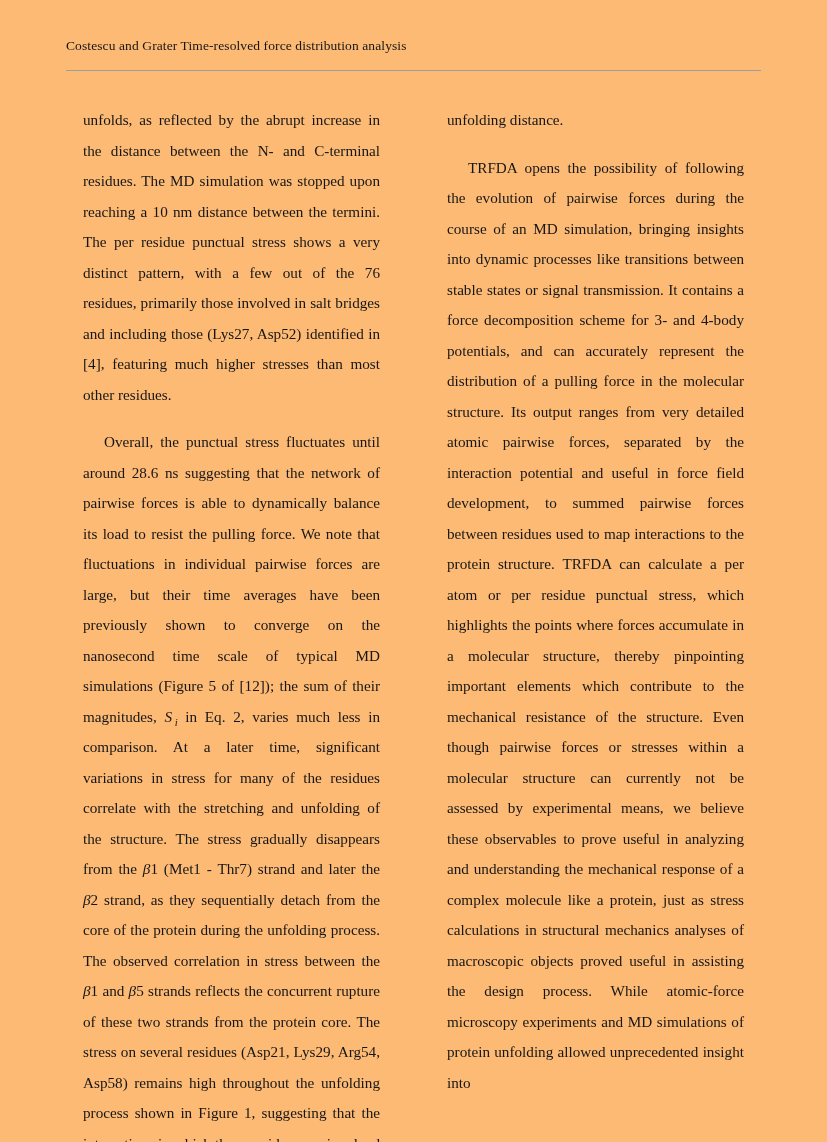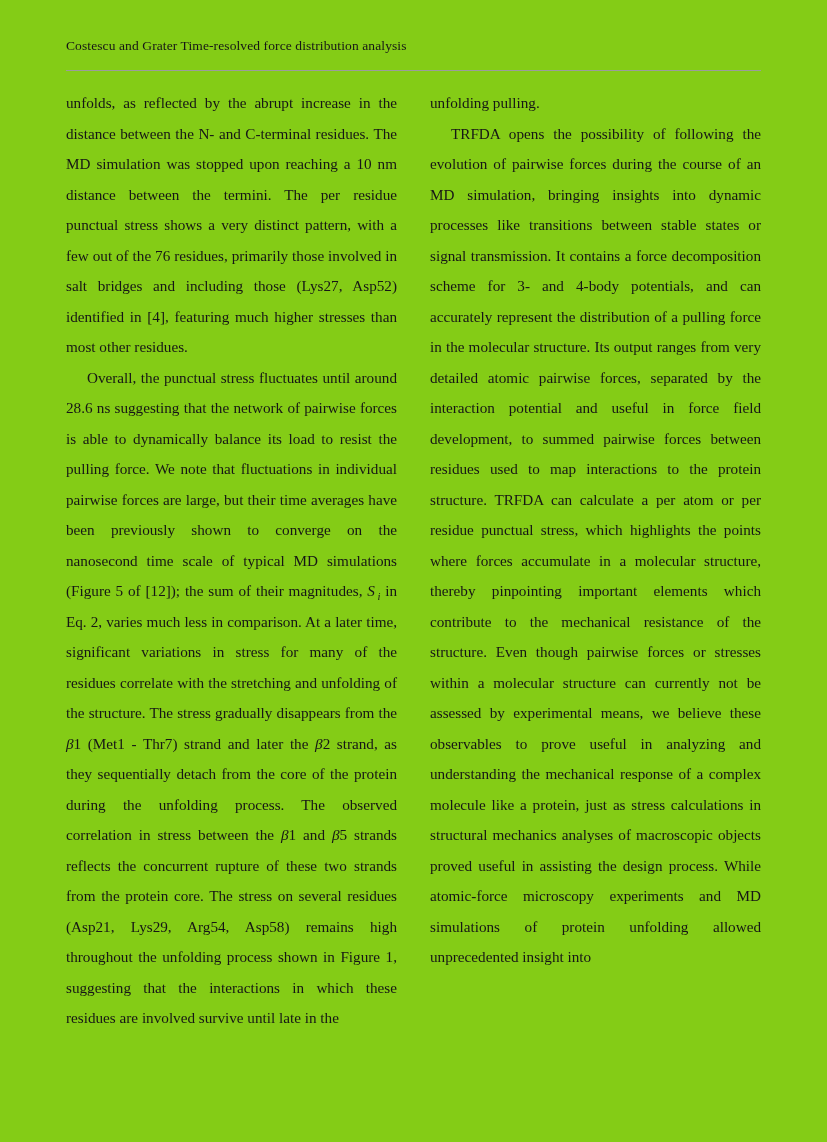--- a/index.html
+++ b/index.html
@@ -4,21 +4,21 @@
 <style>
   html, body {
     margin: 0;
     padding: 0;
     background: #ffffff;
   }
   .page {
     position: relative;
     width: 827px;
     height: 1142px;
-    background: #84cc16;
+    background: #fdba74;
     font-family: "Liberation Serif", serif;
     color: #161616;
     overflow: hidden;
   }
   .running-head {
     position: absolute;
     left: 66px;
     top: 38px;
     font-size: 13.5px;
     letter-spacing: 0.1px;
@@ -37,21 +37,21 @@
     left: 66px;
     top: 88px;
     width: 696px;
     display: flex;
     gap: 33px;
   }
   .col {
     width: 331px;
   }
   .para {
-    margin: 0;
+    margin: 17px;
     text-align: justify;
     font-size: 15.2px;
     line-height: 30.5px;
   }
   .para.indent {
     text-indent: 21px;
   }
   .italic {
     font-style: italic;
   }
@@ -79,19 +79,19 @@
   <div class="running-head">Costescu and Grater Time-resolved force distribution analysis</div>
   <div class="head-rule"></div>
 
   <div class="columns">
     <div class="col">
       <p class="para"><span>unfolds, as reflected by the abrupt increase in the distance between the N- and C-terminal residues. The MD simulation was stopped upon reaching a 10 nm distance between the termini. The per residue punctual stress shows a very distinct pattern, with a few out of the 76 residues, primarily those involved in salt bridges and including those (Lys27, Asp52) identified in [4], featuring much higher stresses than most other residues.</span></p>
       <p class="para indent"><span>Overall, the punctual stress fluctuates until around 28.6 ns suggesting that the network of pairwise forces is able to dynamically balance its load to resist the pulling force. We note that fluctuations in individual pairwise forces are large, but their time averages have been previously shown to converge on the nanosecond time scale of typical MD simulations (Figure 5 of [12]); the sum of their magnitudes, </span><span class="italic">S</span><sub class="italic sub">i</sub><span> in Eq. 2, varies much less in comparison. At a later time, significant variations in stress for many of the residues correlate with the stretching and unfolding of the structure. The stress gradually disappears from the </span><span class="italic">β</span><span>1 (Met1 - Thr7) strand and later the </span><span class="italic">β</span><span>2 strand, as they sequentially detach from the core of the protein during the unfolding process. The observed correlation in stress between the </span><span class="italic">β</span><span>1 and </span><span class="italic">β</span><span>5 strands reflects the concurrent rupture of these two strands from the protein core. The stress on several residues (Asp21, Lys29, Arg54, Asp58) remains high throughout the unfolding process shown in Figure 1, suggesting that the interactions in which these residues are involved survive until late in the</span></p>
     </div>
 
     <div class="col">
-      <p class="para"><span>unfolding pulling.</span></p>
+      <p class="para"><span>unfolding distance.</span></p>
 
 
       <p class="para indent"><span>TRFDA opens the possibility of following the evolution of pairwise forces during the course of an MD simulation, bringing insights into dynamic processes like transitions between stable states or signal transmission. It contains a force decomposition scheme for 3- and 4-body potentials, and can accurately represent the distribution of a pulling force in the molecular structure. Its output ranges from very detailed atomic pairwise forces, separated by the interaction potential and useful in force field development, to summed pairwise forces between residues used to map interactions to the protein structure. TRFDA can calculate a per atom or per residue punctual stress, which highlights the points where forces accumulate in a molecular structure, thereby pinpointing important elements which contribute to the mechanical resistance of the structure. Even though pairwise forces or stresses within a molecular structure can currently not be assessed by experimental means, we believe these observables to prove useful in analyzing and understanding the mechanical response of a complex molecule like a protein, just as stress calculations in structural mechanics analyses of macroscopic objects proved useful in assisting the design process. While atomic-force microscopy experiments and MD simulations of protein unfolding allowed unprecedented insight into</span></p>
     </div>
   </div>
 </div>
 
 </body></html>

